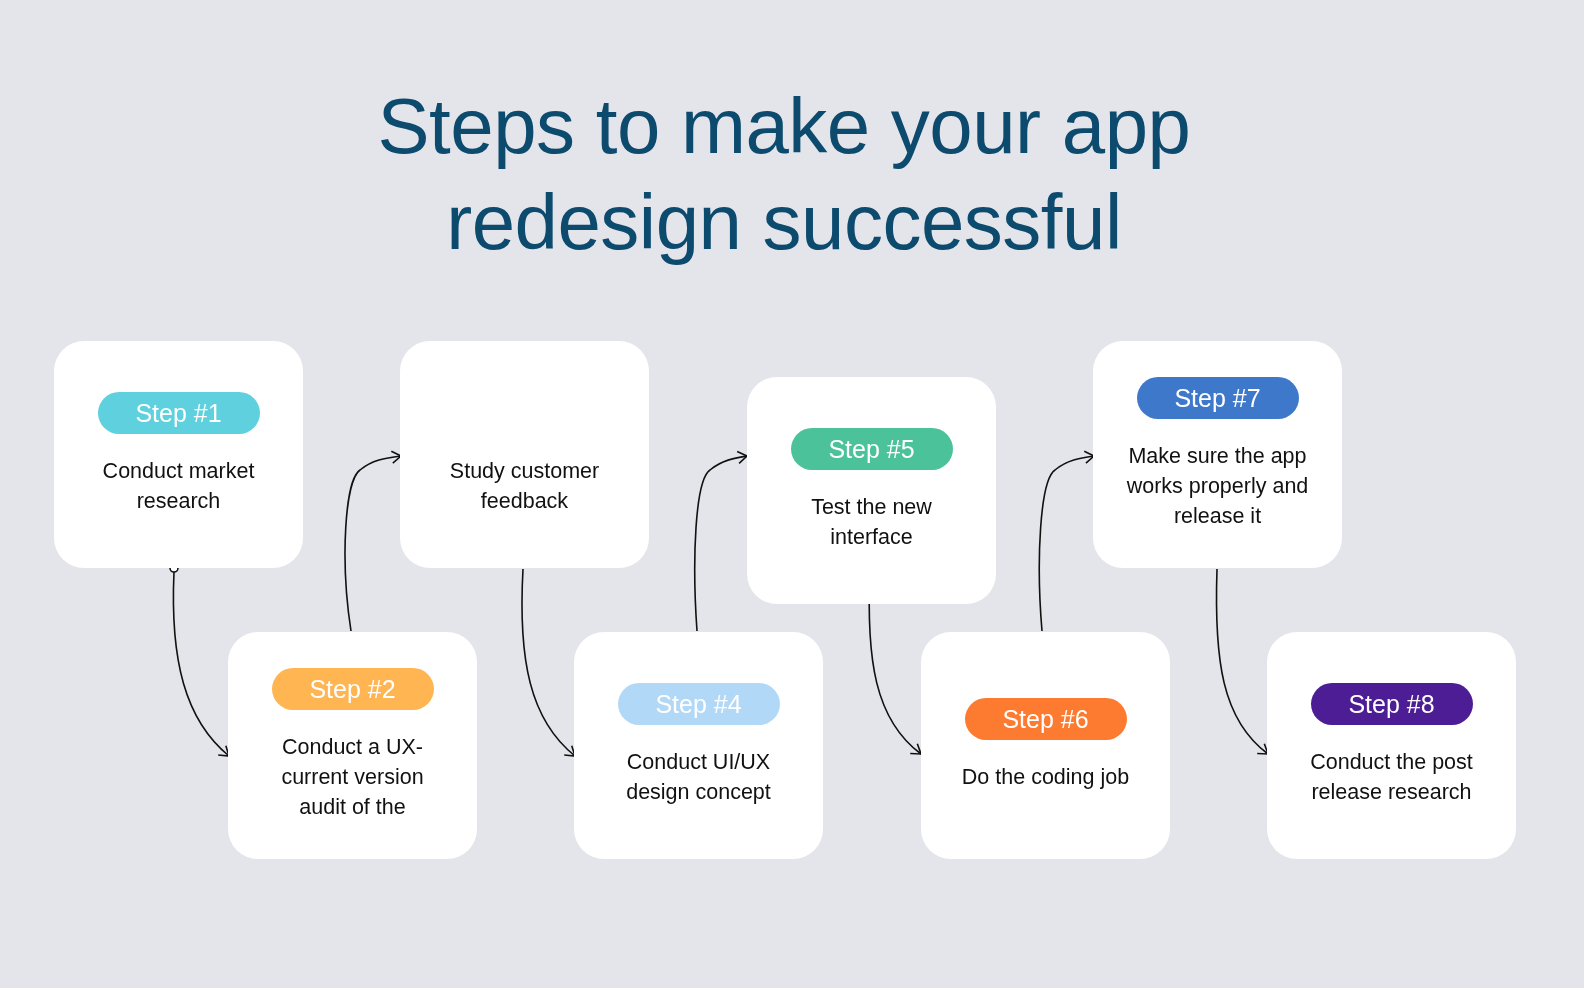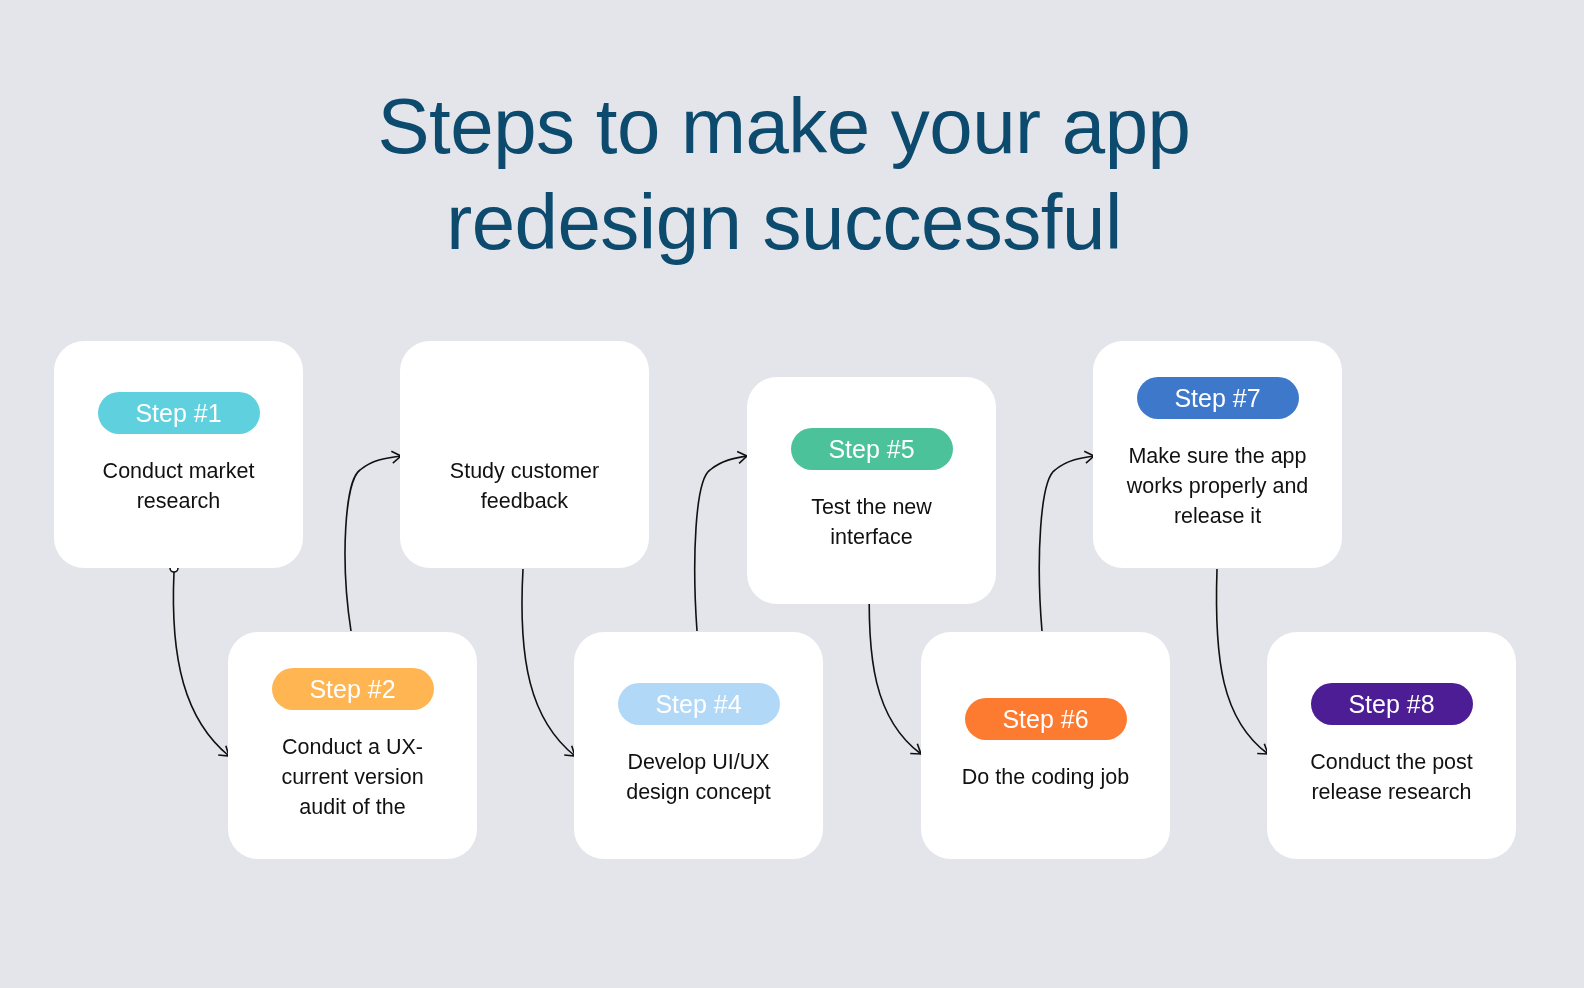--- a/index.html
+++ b/index.html
@@ -82,21 +82,21 @@
 <div class="card" style="left:400px; top:341px;">
   <div class="desc" style="top:115px;">
     <div>Study customer</div>
     <div>feedback</div>
   </div>
 </div>
 
 <div class="card" style="left:574px; top:632px;">
   <div class="pill" style="top:51px; background:#b2d8f7;">Step #4</div>
   <div class="desc" style="top:115px;">
-    <div>Develop UI/UX</div>
+    <div>Conduct UI/UX</div>
     <div>design concept</div>
   </div>
 </div>
 
 <div class="card" style="left:747px; top:341px;margin-top:36px;">
   <div class="pill" style="top:51px; background:#4cc29b;">Step #5</div>
   <div class="desc" style="top:115px;">
     <div>Test the new</div>
     <div>interface</div>
   </div>

